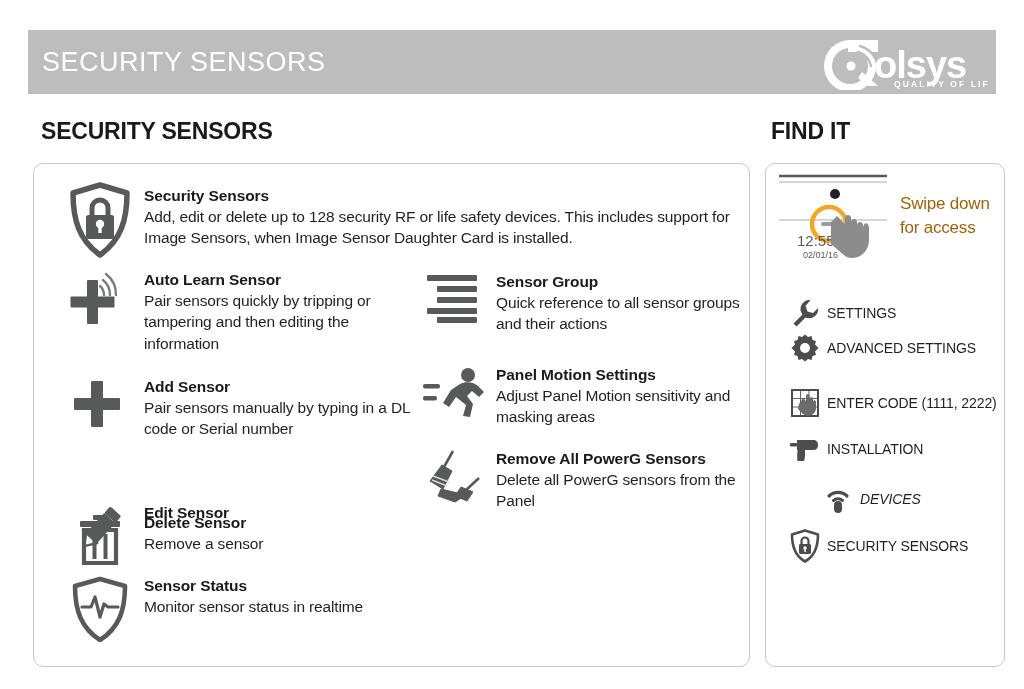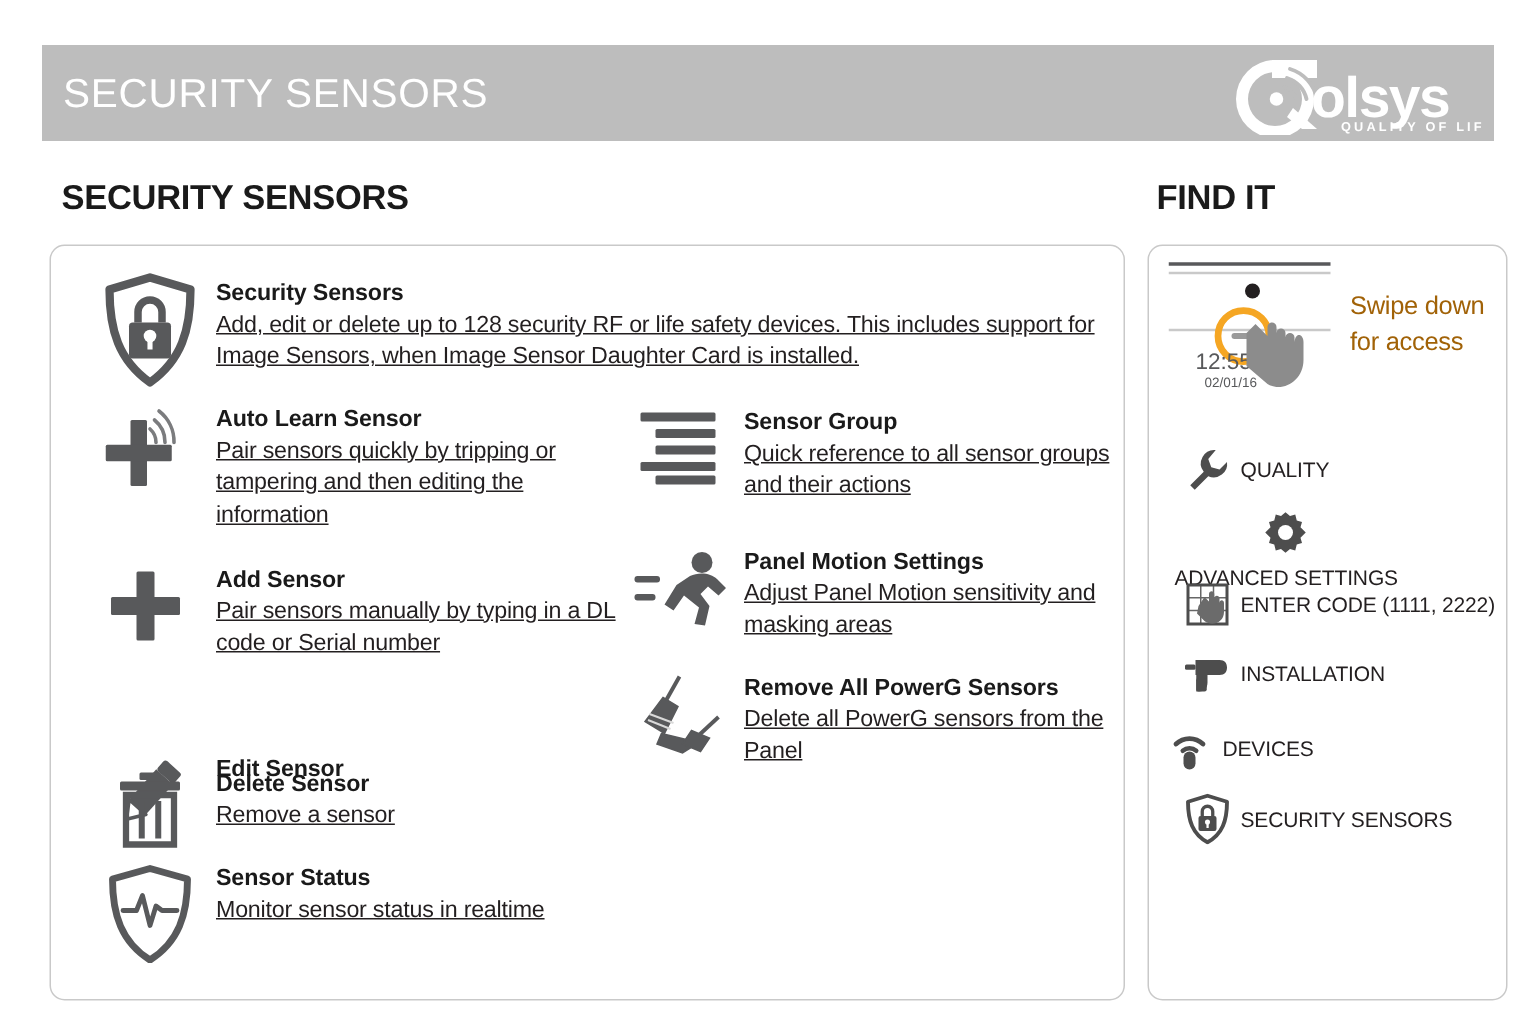--- a/index.html
+++ b/index.html
@@ -47,21 +47,21 @@
   .feature .ficon {
     flex: 0 0 auto; display: flex; align-items: flex-start; justify-content: center;
   }
   .feature .ftext { flex: 1 1 auto; }
   .ftitle {
     font-size: 15.5px; font-weight: bold; color: #1a1a1a;
     line-height: 1.28; letter-spacing: -0.1px;
   }
   .fdesc {
     font-size: 15.5px; font-weight: 400; color: #231f20;
-    line-height: 1.38; letter-spacing: -0.15px; text-decoration: underline;
+    line-height: 1.38; letter-spacing: -0.15px;
   }
 
   
   #f-security { left: 56px; top: 182px; width: 680px; }
   #f-security .ficon { width: 88px; }
   #f-security .ftext { padding-top: 4px; }
 
   
   #f-autolearn { left: 56px;  top: 270px; width: 360px; }
   #f-add       { left: 56px;  top: 377px; width: 360px; }
@@ -87,24 +87,24 @@
   
   .fi-item { position: absolute; display: flex; align-items: center; }
   .fi-item .fi-icon {
     width: 44px; flex: 0 0 44px; display: flex;
     align-items: center; justify-content: center;
   }
   .fi-label {
     font-size: 14px; color: #231f20; letter-spacing: -0.1px; white-space: nowrap;
   }
   #fi-0 { left: 783px; top: 298px; }
-  #fi-1 { left: 783px; top: 333px; flex-direction: column; }
+  #fi-1 { left: 783px; top: 333px; }
   #fi-2 { left: 783px; top: 388px; }
   #fi-3 { left: 783px; top: 435px; text-align: center; }
-  #fi-4 { left: 771px; top: 484px; }
+  #fi-4 { left: 816px; top: 484px; font-style: italic; }
   #fi-5 { left: 783px; top: 529px; }
 
   svg { display: block; }
 </style>
 </head>
 <body>
 
 <div class="page">
 
   <div class="header-bar">
@@ -310,21 +310,21 @@
   </div>
   <div class="swipe-cap">Swipe down for access</div>
 
   <div class="fi-item" id="fi-0">
     <span class="fi-icon">
       <svg width="30" height="30" viewBox="0 0 30 30">
         <path d="M20.5 2 A9 9 0 0 0 12.5 16.5 L3.5 25.5 L6.5 28.5 L15.5 19.5
                  A9 9 0 0 0 28 10 L23 15 L17.5 13.5 L15.5 8 Z" fill="#4d4d4d"></path>
       </svg>
     </span>
-    <span class="fi-label">QUALITY</span>
+    <span class="fi-label">SETTINGS</span>
   </div>
 
   <div class="fi-item" id="fi-1">
     <span class="fi-icon">
       <svg width="30" height="30" viewBox="0 0 30 30">
         <path d="M15 1.5 L18 4 L21.5 3 L22.5 7 L26 8 L25 11.5 L28.5 15 L25 18.5
                  L26 22 L22.5 23 L21.5 27 L18 26 L15 28.5 L12 26 L8.5 27 L7.5 23
                  L4 22 L5 18.5 L1.5 15 L5 11.5 L4 8 L7.5 7 L8.5 3 L12 4 Z" fill="#4d4d4d"></path>
         <circle cx="15" cy="15" r="5" fill="#ffffff"></circle>
       </svg>

